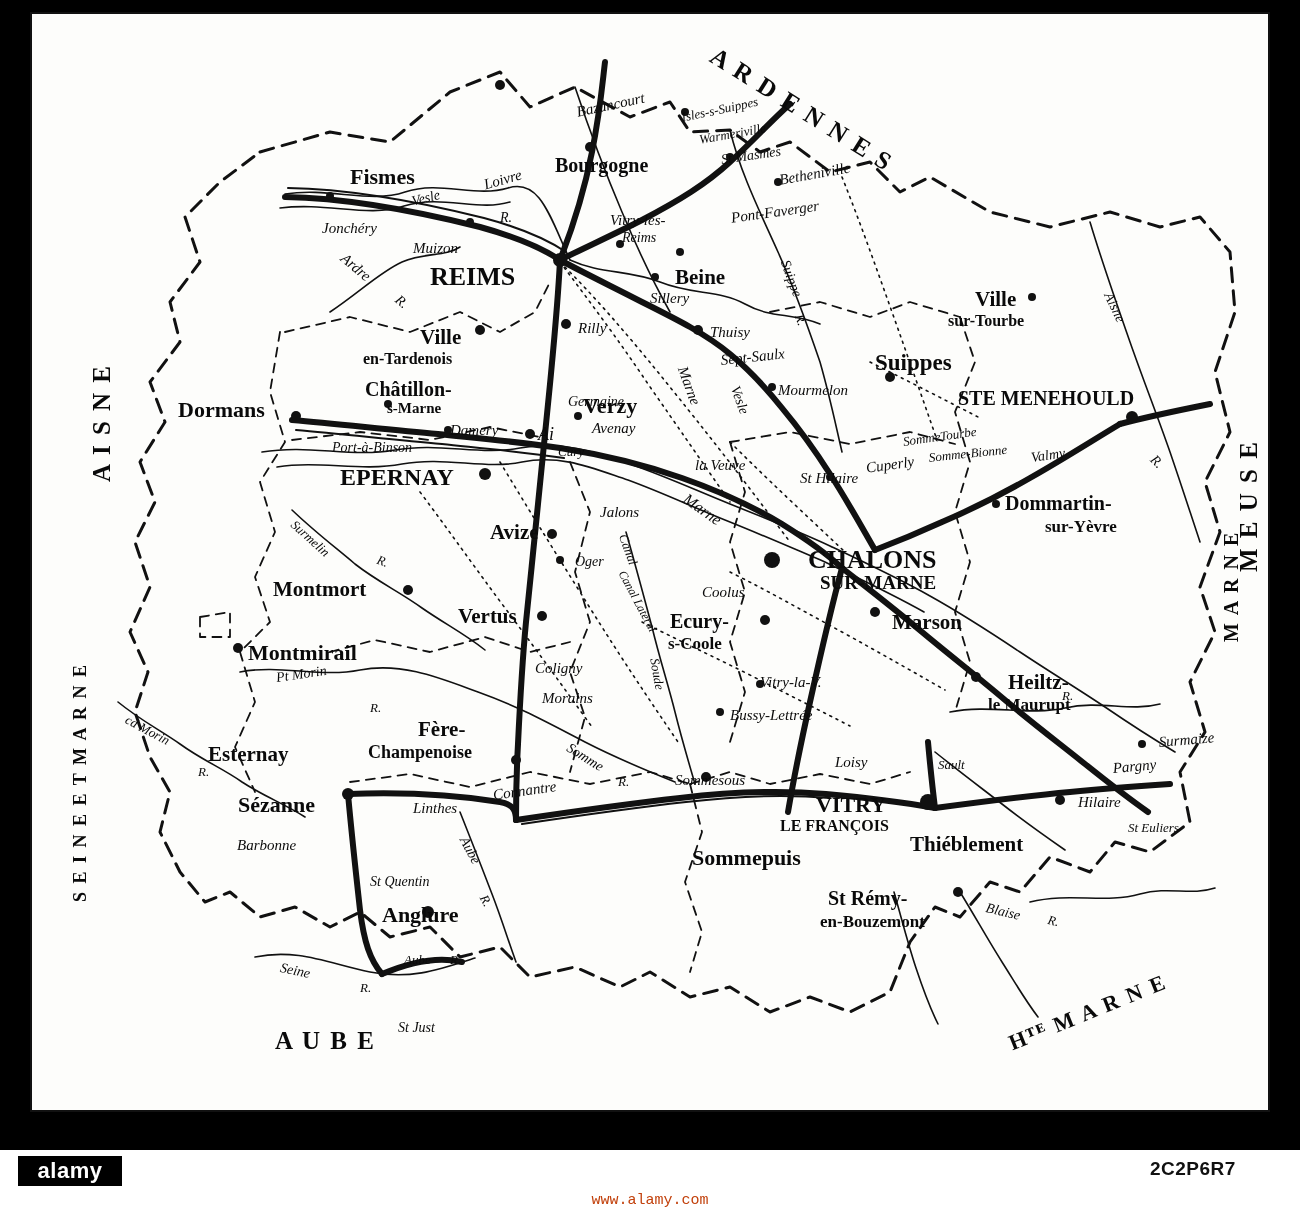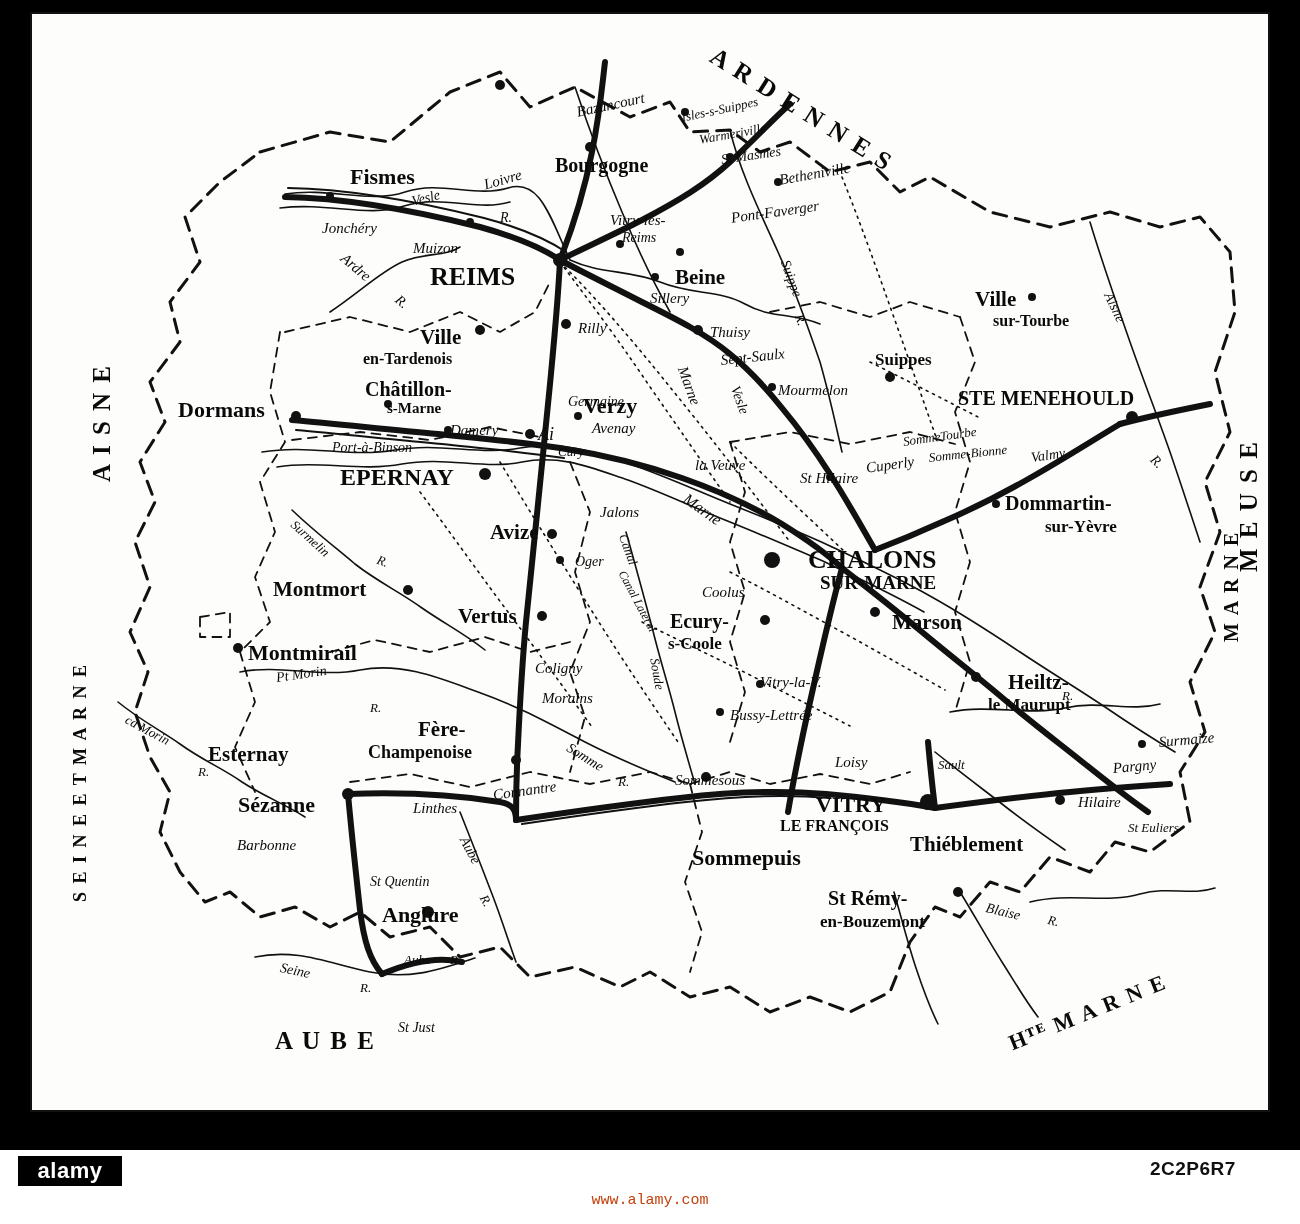--- a/index.html
+++ b/index.html
@@ -205,23 +205,23 @@
       <div class="lbl city" style="left: 808px; top: 545px; font-size: 26px;">CHALONS</div>
       <div class="lbl city" style="left: 820px; top: 572px; font-size: 19px;">SUR-MARNE</div>
       <div class="lbl city" style="left: 958px; top: 387px; font-size: 20px;">STE MENEHOULD</div>
       <div class="lbl city" style="left: 816px; top: 792px; font-size: 22px;">VITRY</div>
       <div class="lbl city" style="left: 780px; top: 817px; font-size: 16px;">LE FRANÇOIS</div>
       <div class="lbl city" style="left: 350px; top: 164px; font-size: 22px;">Fismes</div>
       <div class="lbl city" style="left: 178px; top: 397px; font-size: 22px;">Dormans</div>
       <div class="lbl city" style="left: 555px; top: 154px; font-size: 20px;">Bourgogne</div>
       <div class="lbl city" style="left: 675px; top: 265px; font-size: 21px;">Beine</div>
       <div class="lbl city" style="left: 583px; top: 367px; font-size: 22px; margin-top: 26px;">Verzy</div>
-      <div class="lbl city" style="left: 875px; top: 350px; font-size: 17px;">Suippes</div>
+      <div class="lbl city" style="left: 875px; top: 350px; font-size: 23px;">Suippes</div>
       <div class="lbl city" style="left: 975px; top: 287px; font-size: 21px;">Ville</div>
-      <div class="lbl city" style="left: 948px; top: 312px; font-size: 16px; margin-left: 45px;">sur-Tourbe</div>
+      <div class="lbl city" style="left: 948px; top: 312px; font-size: 16px;">sur-Tourbe</div>
       <div class="lbl city" style="left: 420px; top: 325px; font-size: 21px;">Ville</div>
       <div class="lbl city" style="left: 363px; top: 350px; font-size: 16px;">en-Tardenois</div>
       <div class="lbl city" style="left: 365px; top: 378px; font-size: 20px;">Châtillon-</div>
       <div class="lbl city" style="left: 387px; top: 400px; font-size: 15px;">s-Marne</div>
       <div class="lbl city" style="left: 490px; top: 520px; font-size: 21px;">Avize</div>
       <div class="lbl city" style="left: 273px; top: 577px; font-size: 21px;">Montmort</div>
       <div class="lbl city" style="left: 458px; top: 604px; font-size: 21px;">Vertus</div>
       <div class="lbl city" style="left: 248px; top: 640px; font-size: 22px;">Montmirail</div>
       <div class="lbl city" style="left: 208px; top: 742px; font-size: 21px;">Esternay</div>
       <div class="lbl city" style="left: 238px; top: 792px; font-size: 22px;">Sézanne</div>

